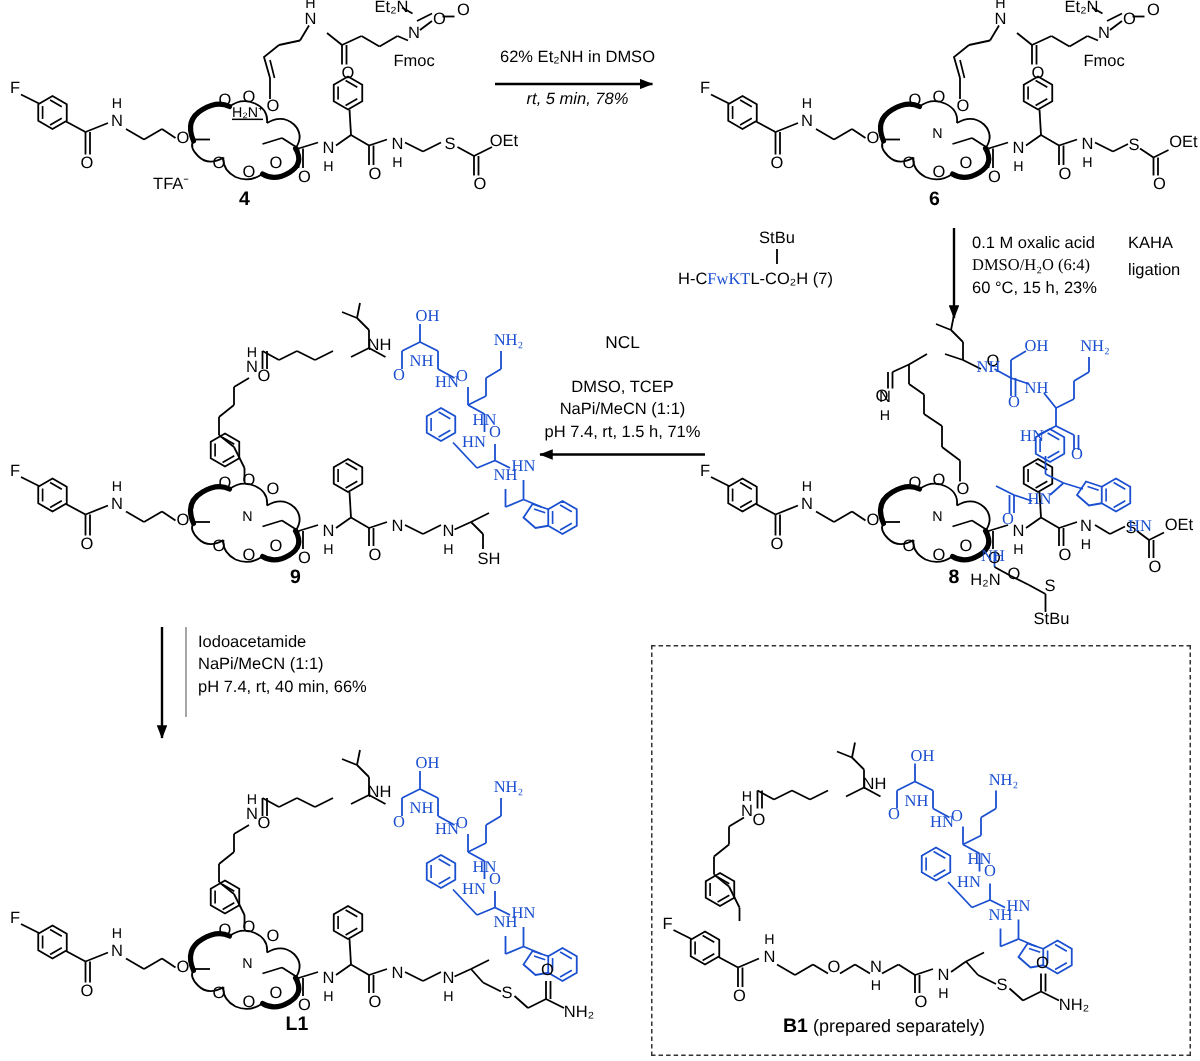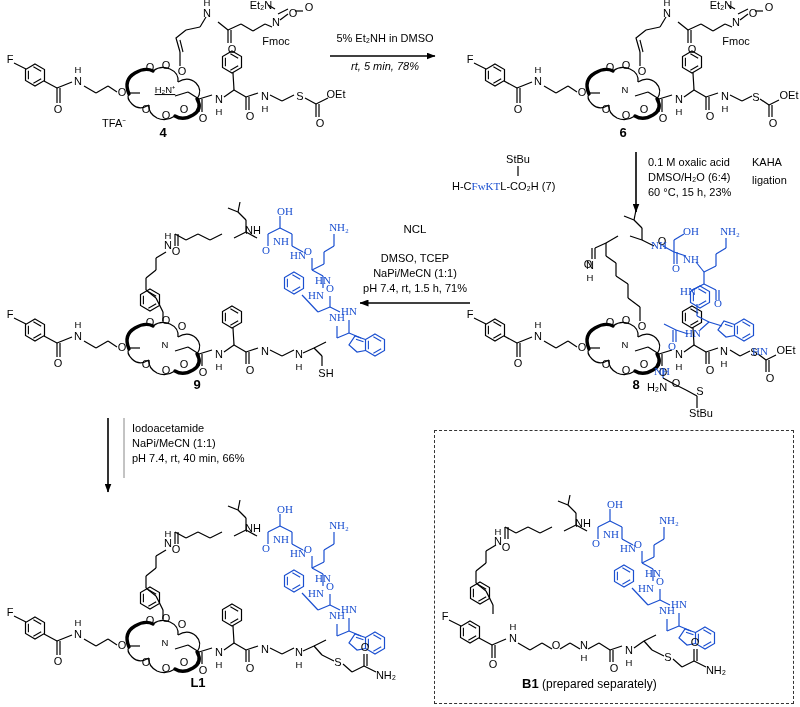--- a/index.html
+++ b/index.html
@@ -518,42 +518,42 @@
 <div class="lbl atom ctr" style="left:78px;top:82px;">N</div>
 <div class="lbl atom-sm ctr" style="left:78px;top:70px;">H</div>
 <div class="lbl atom ctr" style="left:58px;top:110px;">O</div>
 <div class="lbl atom ctr" style="left:122px;top:93px;">O</div>
 <div class="lbl atom ctr" style="left:150px;top:68px;">O</div>
 <div class="lbl atom ctr" style="left:166px;top:66px;">O</div>
 <div class="lbl atom ctr" style="left:182px;top:72px;">O</div>
 <div class="lbl atom ctr" style="left:146px;top:110px;">O</div>
 <div class="lbl atom ctr" style="left:166px;top:116px;">O</div>
 <div class="lbl atom ctr" style="left:184px;top:110px;">O</div>
-<div class="lbl atom-sm ctr" style="left:165px;top:90px;text-decoration:underline;">H₂N⁺</div>
+<div class="lbl atom-sm ctr" style="left:165px;top:76px;text-decoration:underline;">H₂N⁺</div>
 <div class="lbl atom ctr" style="left:114px;top:124px;">TFA⁻</div>
 <div class="lbl atom ctr" style="left:203px;top:119px;">O</div>
 <div class="lbl atom ctr" style="left:219px;top:100px;">N</div>
 <div class="lbl atom-sm ctr" style="left:219px;top:112px;">H</div>
 <div class="lbl atom ctr" style="left:250px;top:117px;">O</div>
 <div class="lbl atom ctr" style="left:265px;top:97px;">N</div>
 <div class="lbl atom-sm ctr" style="left:265px;top:109px;">H</div>
 <div class="lbl atom ctr" style="left:300px;top:97px;">S</div>
 <div class="lbl atom ctr" style="left:320px;top:124px;">O</div>
 <div class="lbl atom ctr" style="left:336px;top:95px;">OEt</div>
 <div class="lbl atom ctr" style="left:207px;top:14px;">N</div>
 <div class="lbl atom-sm ctr" style="left:207px;top:3px;">H</div>
 <div class="lbl atom ctr" style="left:232px;top:50px;">O</div>
 <div class="lbl atom ctr" style="left:276px;top:23px;">N</div>
 <div class="lbl atom ctr" style="left:293px;top:14px;">O</div>
 <div class="lbl atom ctr" style="left:261px;top:6px;">Et₂N</div>
 <div class="lbl atom ctr" style="left:309px;top:8px;">O</div>
 <div class="lbl atom ctr" style="left:276px;top:42px;">Fmoc</div>
 <div class="lbl cnum ctr" style="left:163px;top:133px;">4</div>
 
-<div class="lbl cond" style="left:330px;top:32px;width:110px;">5% Et₂NH in DMSO</div>
+<div class="lbl cond" style="left:330px;top:32px;width:110px;">62% Et₂NH in DMSO</div>
 <div class="lbl cond" style="left:330px;top:60px;width:110px;font-style:italic;">rt, 5 min, 78%</div>
 
 <div class="lbl atom ctr" style="left:470px;top:60px;">F</div>
 <div class="lbl atom ctr" style="left:538px;top:82px;">N</div>
 <div class="lbl atom-sm ctr" style="left:538px;top:70px;">H</div>
 <div class="lbl atom ctr" style="left:518px;top:110px;">O</div>
 <div class="lbl atom ctr" style="left:582px;top:93px;">O</div>
 <div class="lbl atom ctr" style="left:610px;top:68px;">O</div>
 <div class="lbl atom ctr" style="left:626px;top:66px;">O</div>
 <div class="lbl atom ctr" style="left:642px;top:72px;">O</div>
@@ -578,21 +578,21 @@
 <div class="lbl atom ctr" style="left:721px;top:6px;">Et₂N</div>
 <div class="lbl atom ctr" style="left:769px;top:8px;">O</div>
 <div class="lbl atom ctr" style="left:736px;top:42px;">Fmoc</div>
 <div class="lbl cnum ctr" style="left:623px;top:133px;">6</div>
 
 <div class="lbl atom ctr" style="left:518px;top:160px;">StBu</div>
 <div class="lbl atom" style="left:452px;top:180px;">
   <span>H-C</span><span class="blue">FwKT</span><span>L-CO₂H (7)</span>
 </div>
 <div class="lbl cond" style="left:648px;top:156px;text-align:left;">0.1 M oxalic acid</div>
-<div class="lbl cond" style="left:648px;top:171px;text-align:right;">DMSO/H₂O (6:4)</div>
+<div class="lbl cond" style="left:648px;top:171px;text-align:right;font-family:Liberation Serif, serif;">DMSO/H₂O (6:4)</div>
 <div class="lbl cond" style="left:648px;top:186px;text-align:left;">60 °C, 15 h, 23%</div>
 <div class="lbl cond" style="left:752px;top:156px;text-align:center;">KAHA</div>
 <div class="lbl cond" style="left:752px;top:174px;text-align:left;">ligation</div>
 
 <div class="lbl atom ctr" style="left:470px;top:315px;">F</div>
 <div class="lbl atom ctr" style="left:538px;top:337px;">N</div>
 <div class="lbl atom-sm ctr" style="left:538px;top:325px;">H</div>
 <div class="lbl atom ctr" style="left:518px;top:364px;">O</div>
 <div class="lbl atom ctr" style="left:582px;top:348px;">O</div>
 <div class="lbl atom ctr" style="left:610px;top:323px;">O</div>

